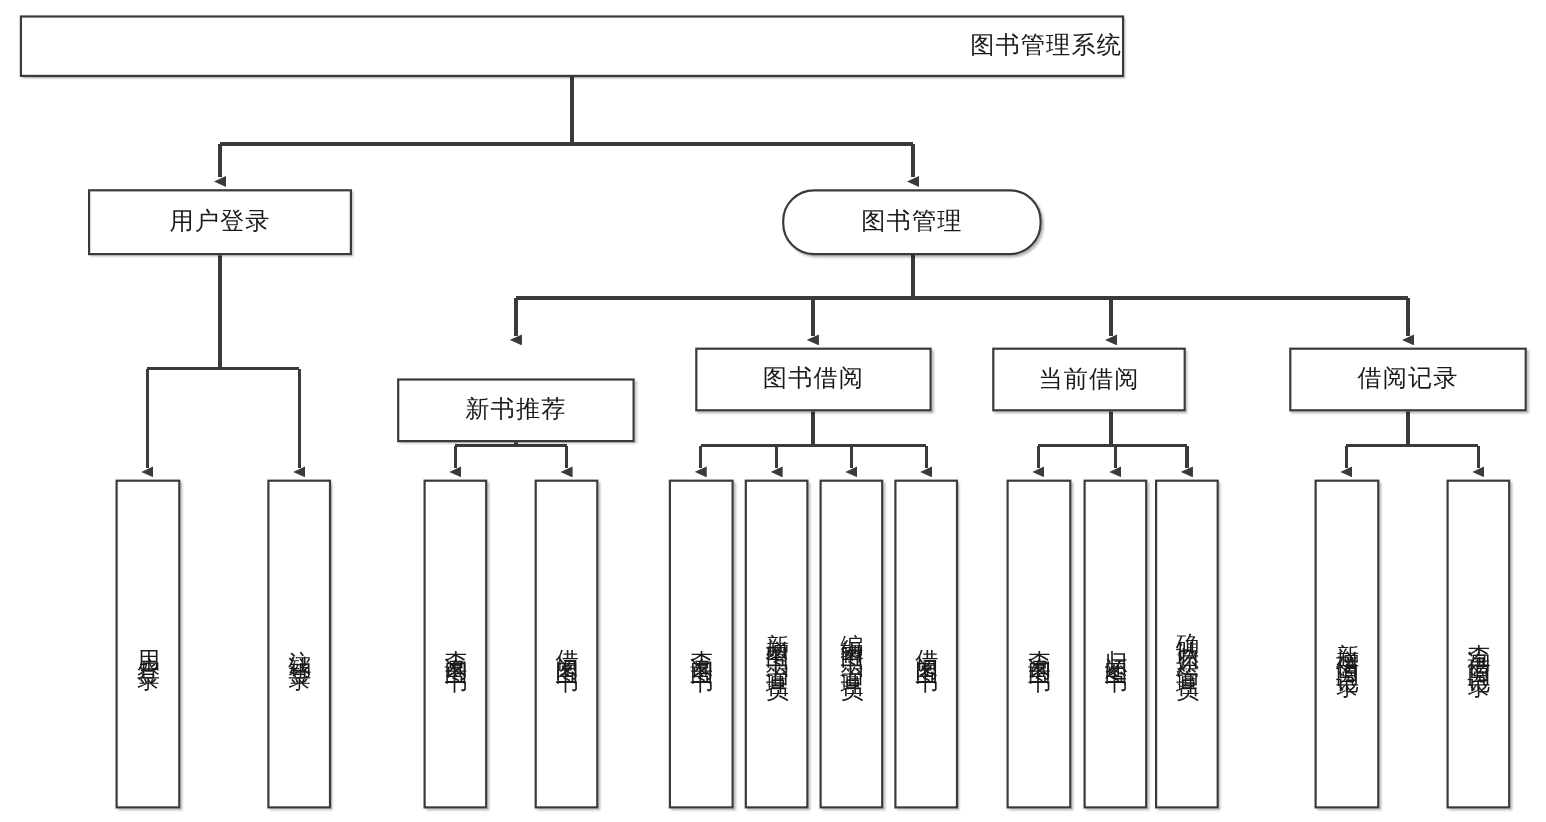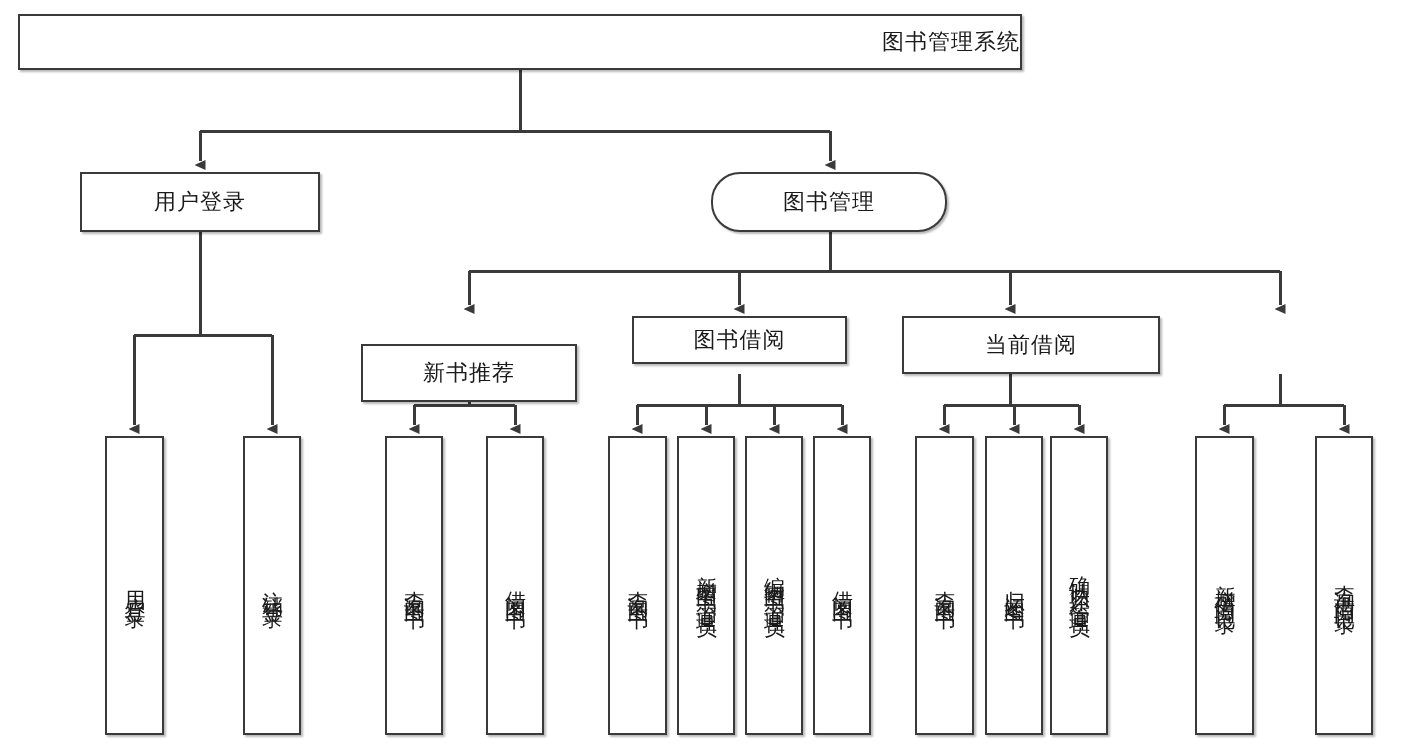--- a/index.html
+++ b/index.html
@@ -131,25 +131,28 @@
   <div class="node horiz" style="left:80px; top:172px; width:240px; height:60px;">
     <span>用户登录</span>
   </div>
   <div class="node horiz" style="left:711px; top:172px; width:236px; height:60px;border-radius:29px;">
     <span>图书管理</span>
   </div>
 
   <div class="node horiz" style="left:361px; top:316px; width:216px; height:58px;margin-top:28px;">
     <span>新书推荐</span>
   </div>
-  <div class="node horiz" style="left:632px; top:316px; width:215px; height:48px;">
+  <div class="node horiz" style="left:632px; top:316px; width:215px; height:58px;">
     <span>图书借阅</span>
   </div>
-  <div class="node horiz" style="left:902px; top:316px; width:258px; height:58px;font-family:Liberation Serif, serif;">
+  <div class="node horiz" style="left:902px; top:316px; width:176px; height:58px;font-family:Liberation Serif, serif;">
     <span>当前借阅</span>
+  </div>
+  <div class="node horiz" style="left:1172px; top:316px; width:216px; height:58px;">
+    <span>借阅记录</span>
   </div>
 
   <div class="node vert" style="left:105px; top:436px; width:59px; height:299px;">
     <span class="vtext">用户登录</span>
   </div>
   <div class="node vert" style="left:243px; top:436px; width:58px; height:299px;">
     <span class="vtext">注销登录</span>
   </div>
 
   <div class="node vert" style="left:385px; top:436px; width:58px; height:299px;">

